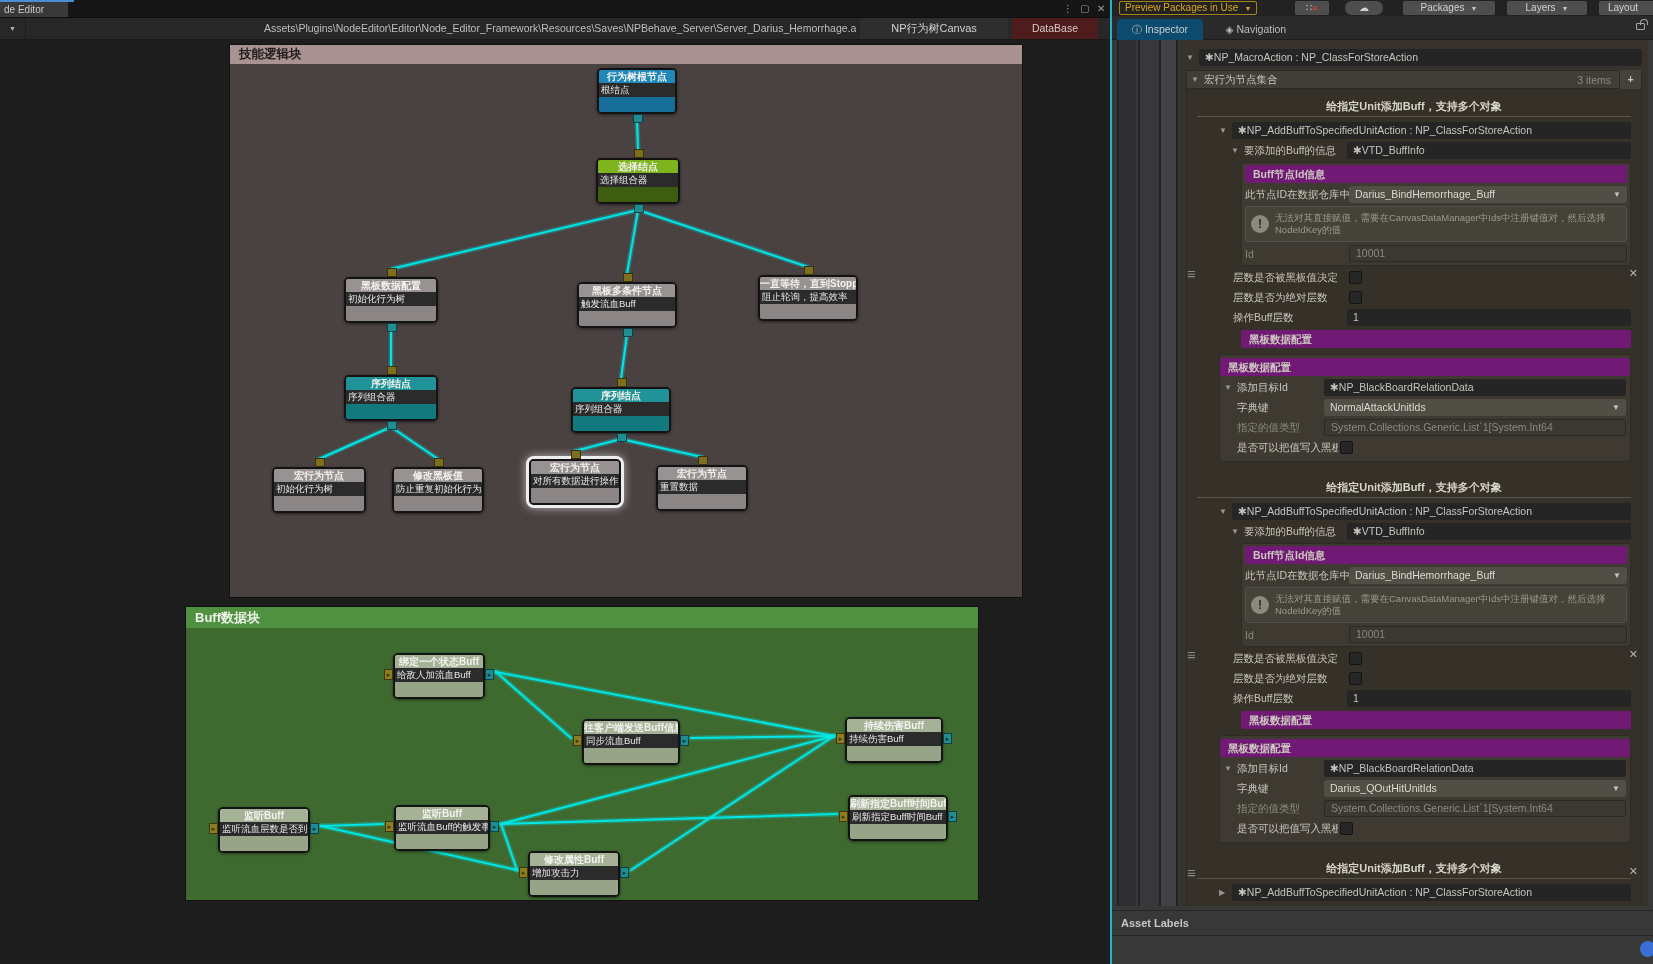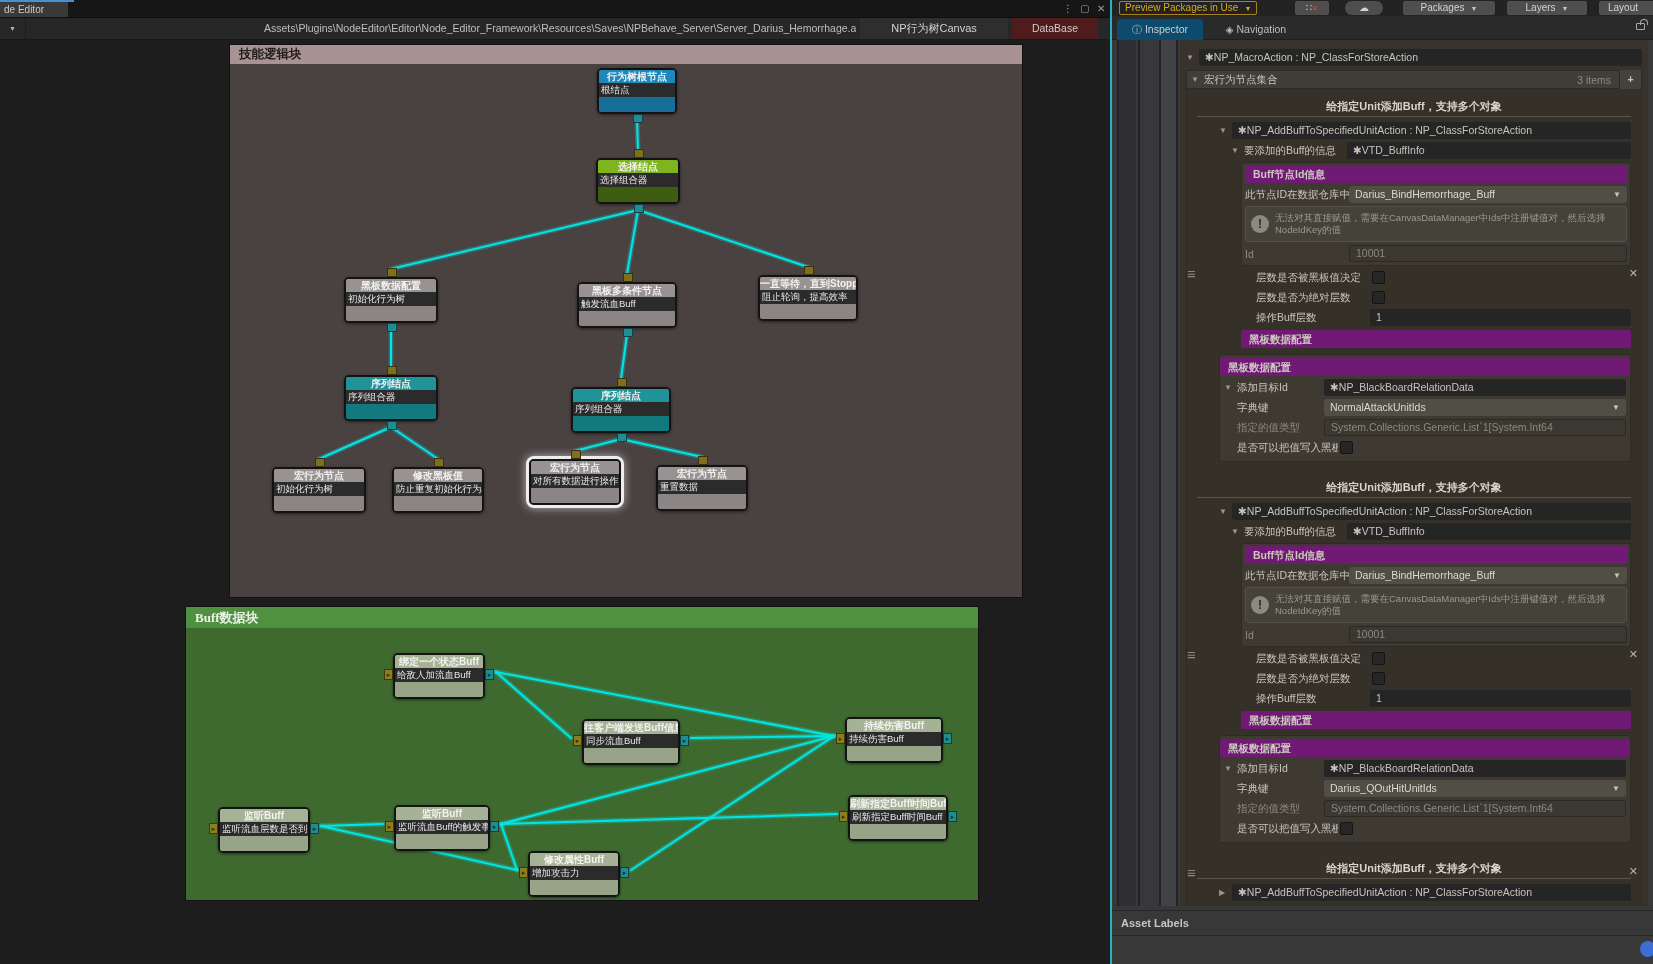--- a/index.html
+++ b/index.html
@@ -24,21 +24,21 @@
   #databaseBtn { position:absolute; left:1012px; top:0; width:86px; height:21px; background:#4e1c1c;
     color:#d8c9c9; font-size:10.5px; line-height:21px; text-align:center; }
 
   
   #editorArea { position:absolute; left:0; top:40px; width:1110px; height:924px; background:#1d1d1d; }
   .gcanvas { position:absolute; overflow:hidden; box-shadow:0 0 0 1px rgba(0,0,0,.35); }
   #skillCanvas { left:186px; top:5px; width:792px; height:552px; background:#4a4141;margin-left:44px; }
   #buffCanvas  { left:186px; top:567px; width:792px; height:293px; background:#3e6a30; }
   .gstrip { position:absolute; left:0; top:0; width:100%; z-index:3; font-weight:bold; }
   #skillStrip { height:19px; background:#a89292; color:#241e1e; font-size:12.5px; line-height:19px; padding-left:9px; }
-  #buffStrip  { height:21px; background:#4f9140; color:#edf3e8; font-size:13px;  line-height:21px; padding-left:9px;font-family:Liberation Serif, serif; }
+  #buffStrip  { height:21px; background:#4f9140; color:#edf3e8; font-size:13px;  line-height:21px; padding-left:9px; }
   .gsvg { position:absolute; left:0; top:0; z-index:1; }
 
   .gnode { position:absolute; z-index:2; border:2px solid #131313; border-radius:5px;
     overflow:visible; box-shadow:0 1px 3px rgba(0,0,0,.5); }
   .ghead { height:13px; font-size:10px; font-weight:bold; color:#f2f2f0; text-align:center;
     line-height:13px; white-space:nowrap; overflow:hidden; border-radius:2px 2px 0 0; }
   .grow  { height:14px; background:#2b2b2b; color:#e8e8e8; font-size:9.5px; line-height:14px;
     padding-left:2px; white-space:nowrap; overflow:hidden; }
   .gfoot { height:15px; border-radius:0 0 2px 2px; }
   .t-root .ghead{background:#2088b8}   .t-root .gfoot{background:#176f99}
@@ -118,21 +118,21 @@
   .eltitle { text-align:center; font-weight:bold; font-size:11px; color:#d8d4cb; height:15px; }
   .elrule { border-bottom:1px solid #5a564e; margin:2px 0 5px 0; }
   .handle { position:absolute; left:-4px; color:#8a8680; font-size:15px; line-height:10px; }
   .elx { position:absolute; right:-1px; color:#b9b5ad; font-size:11px; font-weight:bold; }
   .ind1 { margin-left:22px; } .ind2 { margin-left:34px; }
   .vtdbox { margin-left:44px; background:#3e3a32; border:1px solid #2e2b25; border-radius:3px;
     padding:2px 3px 3px 3px; margin-top:3px; }
   .vtdbox .boxhdr { margin-top:0; }
   .vtdbox .lab { flex:0 0 104px; }
   .crow .lab { flex:0 0 114px; }
-  .crow { margin-left:59px; }
+  .crow { margin-left:36px; }
   .helpbox { display:flex; align-items:center; background:#454239; border:1px solid #53504a;
     border-radius:3px; margin-top:3px; padding:3px 5px; height:36px; }
   .helpbox .hico { flex:0 0 18px; height:18px; border-radius:50%; background:#8d897f; color:#2c2a26;
     font-weight:bold; text-align:center; line-height:18px; margin-right:6px; font-size:12px; }
   .helpbox .htxt { font-size:9.5px; color:#9c988f; line-height:1.25; }
   .bbbox { margin-left:22px; background:#3e3a32; border:1px solid #2e2b25; border-radius:3px;
     padding:0 4px 5px 4px; margin-top:6px; }
   .bbbox .boxhdr { margin:3px -4px 0 -4px; border-radius:2px 2px 0 0; }
   .bbbox .lab { flex:0 0 100px; }
 

